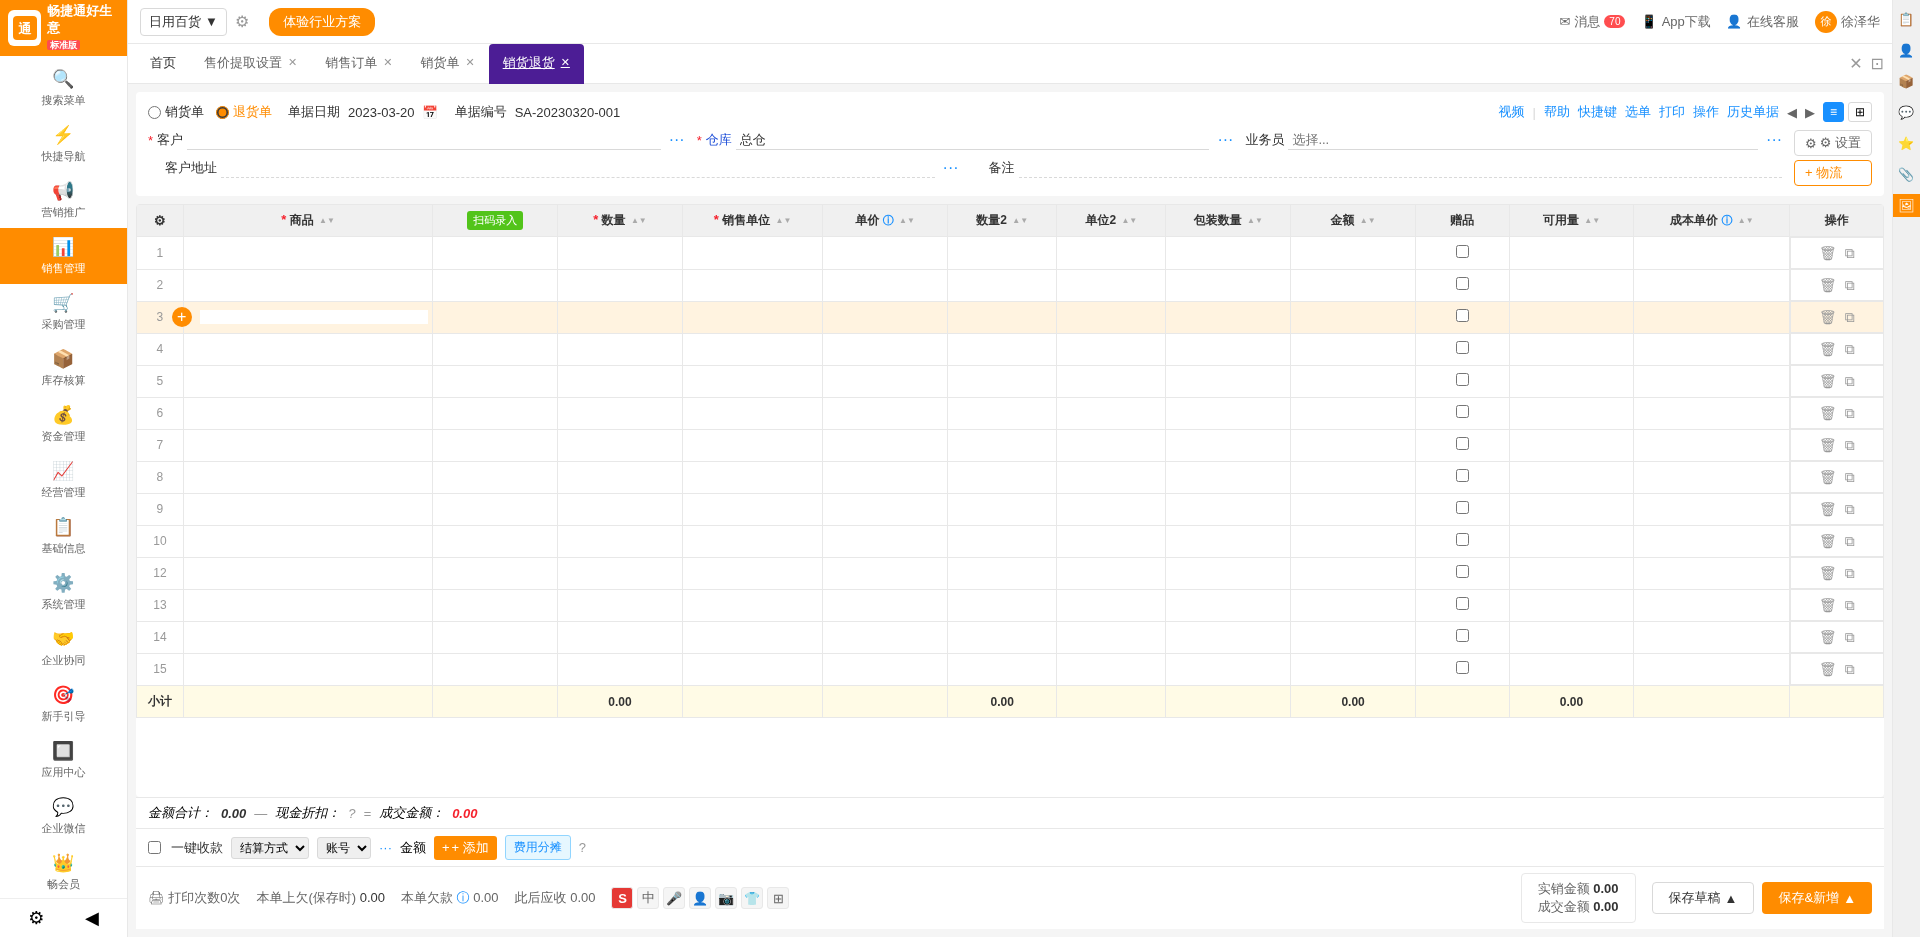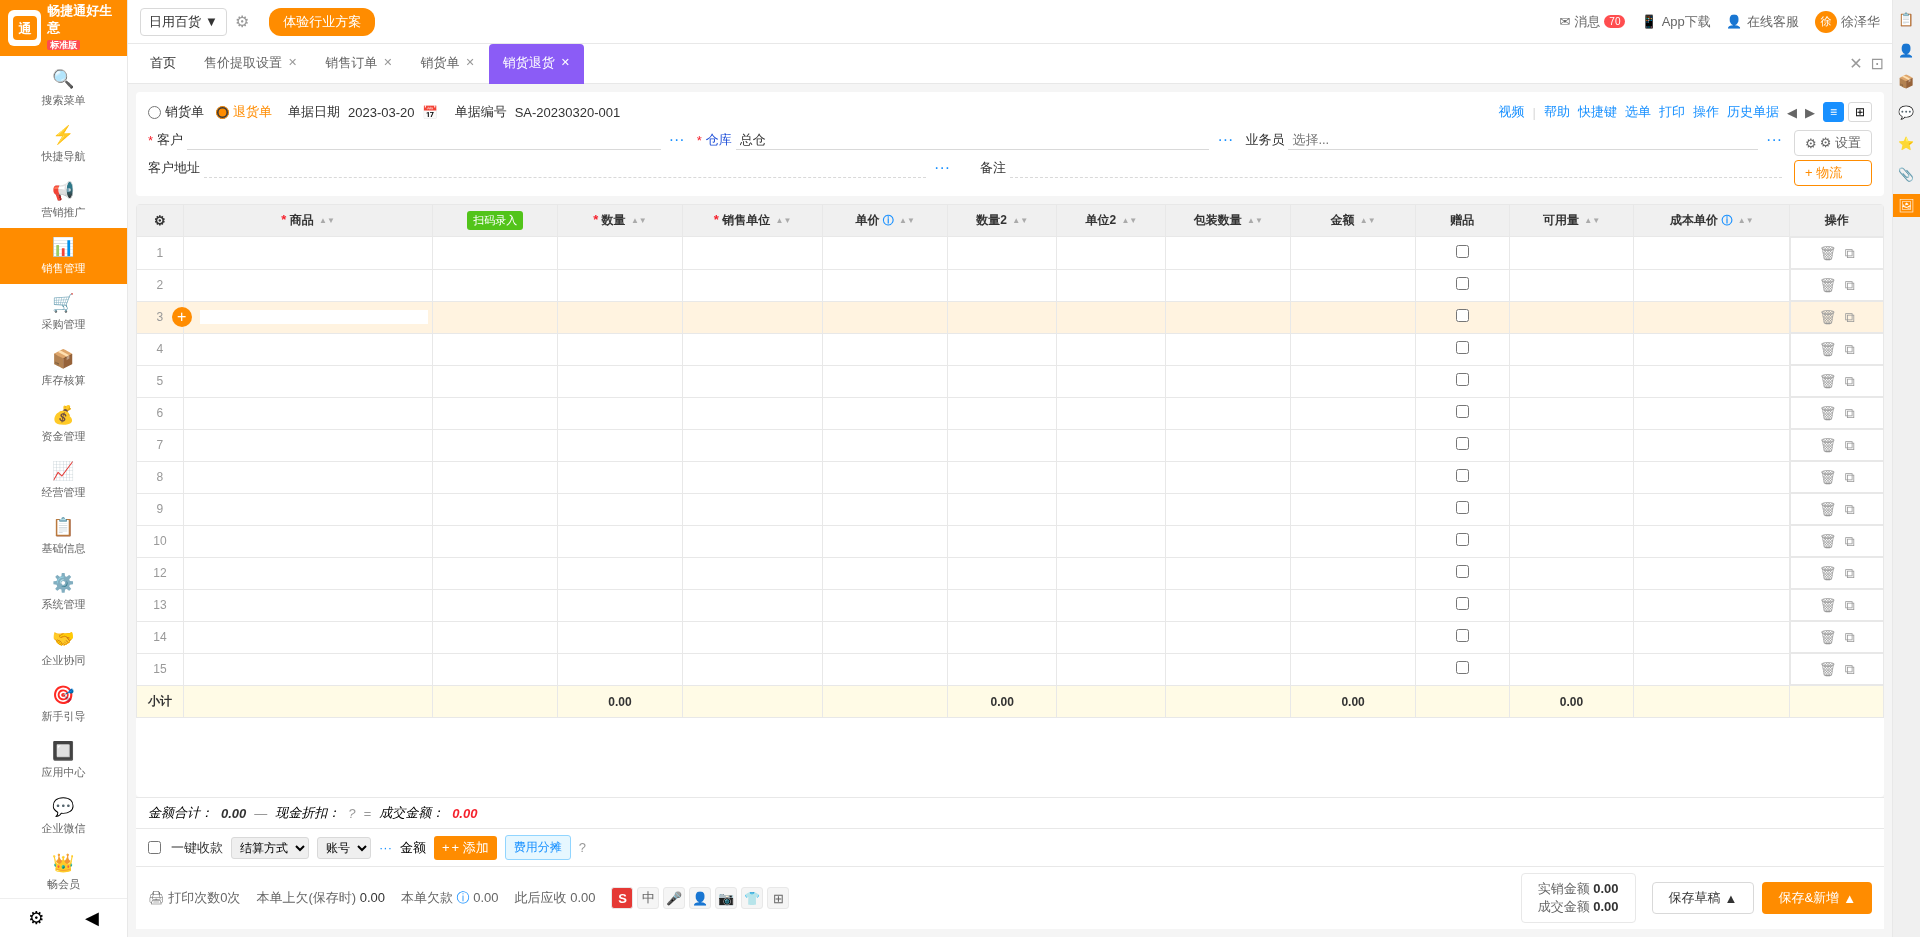--- a/index.html
+++ b/index.html
@@ -31,21 +31,21 @@
     .topbar-gear { color: #999; cursor: pointer; font-size: 16px; }
     .topbar-btn-orange { background: #ff8c00; color: #fff; border: none; border-radius: 12px; padding: 5px 14px; cursor: pointer; font-size: 13px; margin-left: 12px; }
     .topbar-right { display: flex; align-items: center; gap: 16px; color: #666; font-size: 13px; }
     .topbar-msg { display: flex; align-items: center; gap: 4px; cursor: pointer; }
     .msg-badge { background: #ff4d4f; color: #fff; border-radius: 10px; font-size: 10px; padding: 1px 5px; }
     .topbar-user { display: flex; align-items: center; gap: 4px; cursor: pointer; }
 
     
     .tabs { display: flex; align-items: center; background: #fff; border-bottom: 1px solid #e8e8e8; padding: 0 8px; height: 40px; }
     .tab { padding: 0 14px; height: 40px; display: flex; align-items: center; gap: 6px; cursor: pointer; color: #666; font-size: 13px; border-bottom: 2px solid transparent; }
-    .tab.active { color: #fff; background: #8b5cf6; border-radius: 4px 4px 0 0; }
+    .tab.active { color: #fff; background: #4c1d95; border-radius: 4px 4px 0 0; text-decoration: underline; }
     .tab .tab-close { color: #999; font-size: 11px; cursor: pointer; }
     .tab.active .tab-close { color: #fff; }
     .tab-home { color: #333; }
     .tabs-end { margin-left: auto; display: flex; align-items: center; gap: 8px; }
 
     
     .content { flex: 1; overflow: hidden; display: flex; flex-direction: column; background: #f5f5f5; padding: 8px; }
 
     
     .form-card { background: #fff; border-radius: 4px; padding: 10px 12px; margin-bottom: 8px; }
@@ -317,21 +317,21 @@
               <label style="color:#1d4ed8;white-space:nowrap;">仓库</label>
               <input class="field-input" value="总仓" style="flex: 1 1 0%; min-width: 80px;">
               <span class="field-dots">···</span>
             </div>
             <div style="display:flex;align-items:center;gap:4px;flex:1;">
               <label style="color:#333;white-space:nowrap;">业务员</label>
               <input class="field-input" value="" placeholder="选择..." style="flex: 1 1 0%; min-width: 80px; color: rgb(153, 153, 153);">
               <span class="field-dots">···</span>
             </div>
           </div>
-          <div style="display:flex;gap:30px;align-items:center;">
+          <div style="display:flex;gap:30px;align-items:center;margin-left:17px;">
             <div style="display:flex;align-items:center;gap:4px;flex:1;">
               <label style="color:#333;white-space:nowrap;">客户地址</label>
               <input class="field-input" value="" style="flex: 1 1 0%; min-width: 120px; border-bottom: 1px dashed rgb(217, 217, 217);">
               <span class="field-dots">···</span>
             </div>
             <div style="display:flex;align-items:center;gap:4px;flex:1;">
               <label style="color:#333;white-space:nowrap;">备注</label>
               <input class="field-input" value="" style="flex: 1 1 0%; min-width: 200px; border-bottom: 1px dashed rgb(217, 217, 217);">
             </div>
           </div>

